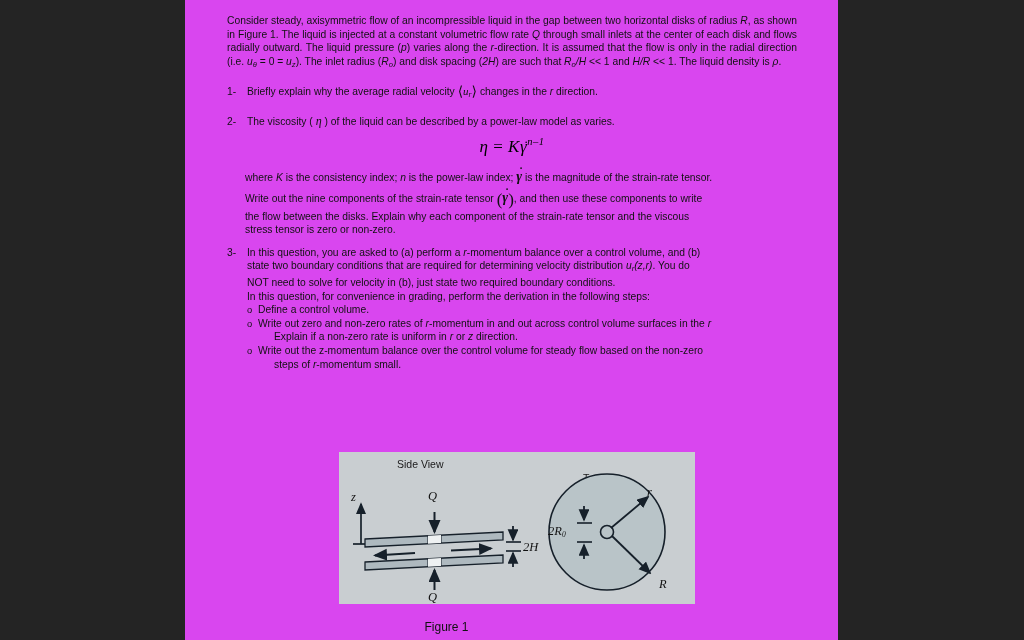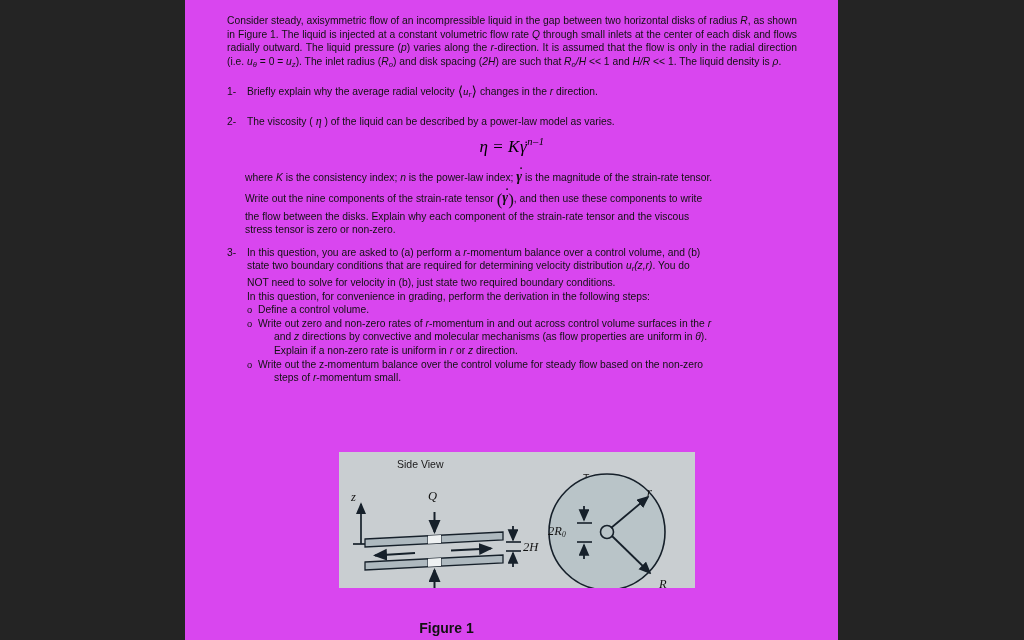--- a/index.html
+++ b/index.html
@@ -126,21 +126,21 @@
   .tsym .gl { font-weight: bold; font-style: italic; position: relative; display: inline-block; }
   .tsym .gl .dot { position: absolute; left: 3px; top: -8px; font-size: 11px; font-weight: bold; font-style: normal; }
   .tsym .tau { font-weight: bold; font-style: italic; }
 
   
   #figure-box {
     position: absolute;
     left: 154px;
     top: 452px;
     width: 356px;
-    height: 136px;
+    height: 152px;
     background: #c9ced1;
     overflow: hidden;
   }
   .fig-title {
     position: absolute;
     font-size: 10.5px;
     color: #1a1a1a;
     font-family: "Liberation Sans", sans-serif;
   }
   #side-title { left: 58px; top: 6px; }
@@ -153,22 +153,22 @@
     font-size: 12.5px;
     color: #111;
   }
 
   #figure-caption {
     position: absolute;
     left: 0;
     top: 620px;
     width: 523px;
     text-align: center;
-    font-size: 14px;
-    font-weight: bold;
+    font-size: 12px;
+    font-weight: normal;
     color: #111;
     font-family: "Liberation Sans", sans-serif;
   }
   svg { display: block; }
 </style>
 </head>
 <body>
 
 <div id="viewport">
 
@@ -218,21 +218,20 @@
 
           <div class="bullet-row">
             <div class="bullet-mark">o</div>
             <div class="bullet-txt">Define a control volume.</div>
           </div>
 
           <div class="bullet-row">
             <div class="bullet-mark">o</div>
             <div class="bullet-txt">
               <span><span>Write out zero and non-zero rates of </span><span class="it">r</span><span>-momentum in and out across control volume surfaces in the </span><span class="it">r</span></span>
-              <span class="sub-indent"><span>and </span><span class="it">z</span><span> directions by convective and molecular mechanisms (as flow properties are uniform in </span><span class="it">θ</span><span>).</span></span>
               <span class="sub-indent"><span>Explain if a non-zero rate is uniform in </span><span class="it">r</span><span> or </span><span class="it">z</span><span> direction.</span></span>
             </div>
           </div>
 
           <div class="bullet-row">
             <div class="bullet-mark">o</div>
             <div class="bullet-txt">
               <span>Write out the z-momentum balance over the control volume for steady flow based on the non-zero</span>
               <span class="sub-indent"><span>steps of </span><span class="it">r</span><span>-momentum small.</span></span>
             </div>

